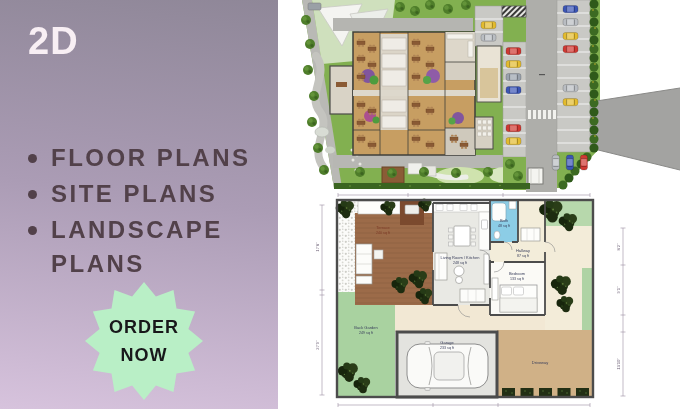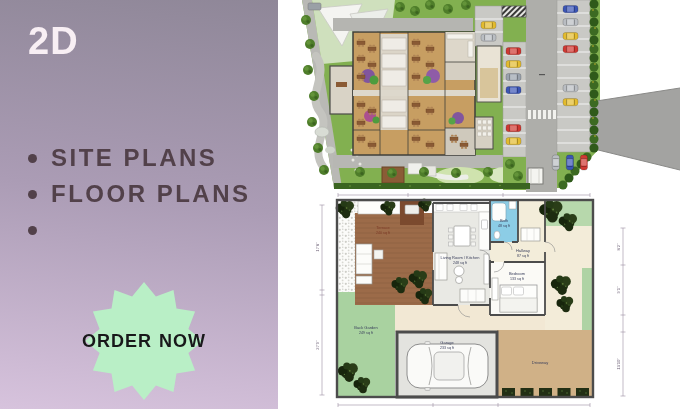--- a/index.html
+++ b/index.html
@@ -13,21 +13,21 @@
   .title span{display:block;text-align:center;}
   .bullets{position:absolute;left:28px;top:141px;list-style:none;margin:0;padding:0;color:#52414a;}
   .bullets li{display:flex;margin:0 0 2px 0;font-size:24px;font-weight:800;
               letter-spacing:2.5px;line-height:34px;}
   .bullets .dot{width:9px;height:9px;border-radius:50%;background:#52414a;
                 margin:13px 14px 0 0;flex:none;}
   .bullets .txt{width:200px;}
   .badge{position:absolute;left:84px;top:281px;width:120px;height:120px;cursor:pointer;}
   .badge svg{position:absolute;left:0;top:0;}
   .badge-text{position:absolute;left:0;top:0;width:120px;height:120px;display:flex;
-              flex-direction:row;align-items:center;justify-content:center;gap:7px;
+              flex-direction:column;align-items:center;justify-content:center;gap:7px;
               font-weight:800;font-size:18px;letter-spacing:1px;color:#18181a;}
   
   .site-plan{position:absolute;left:300px;top:0;width:380px;height:192px;}
   .floor-plan{position:absolute;left:308px;top:192px;width:372px;height:217px;}
   .fp-label{font-size:4px;fill:#3a3f5c;text-anchor:middle;}
   .fp-area{font-size:3.6px;fill:#3a3f5c;text-anchor:middle;}
   .fp-label.terrace,.fp-area.terrace{fill:#7d3a26;}
   .fp-dim{font-size:4.2px;fill:#6b5e74;text-anchor:middle;}
 </style>
 </head>
@@ -35,28 +35,29 @@
 
 <div class="canvas">
 
   <div class="left-panel">
     <div class="title">
       <span>2D</span>
     </div>
     <ul class="bullets">
       <li>
         <span class="dot"></span>
+        <span class="txt">FLOOR PLANS</span>
+      </li>
+      <li>
+        <span class="dot"></span>
         <span class="txt">SITE PLANS</span>
       </li>
       <li>
         <span class="dot"></span>
-        <span class="txt">FLOOR PLANS</span>
-      </li>
-      <li>
-        <span class="dot"></span>
+        <span class="txt">LANDSCAPE PLANS</span>
       </li>
     </ul>
     <div class="badge">
       <svg width="120" height="120" viewBox="0 0 120 120">
         <polygon fill="#b9efc6" points="119,60 104.4,71.9 111.1,89.5 92.5,92.5 89.5,111.1 71.9,104.4 60,119 48.1,104.4 30.5,111.1 27.5,92.5 8.9,89.5 15.6,71.9 1,60 15.6,48.1 8.9,30.5 27.5,27.5 30.5,8.9 48.1,15.6 60,1 71.9,15.6 89.5,8.9 92.5,27.5 111.1,30.5 104.4,48.1"></polygon>
       </svg>
       <div class="badge-text">
         <span>ORDER</span>
         <span>NOW</span>
       </div>

